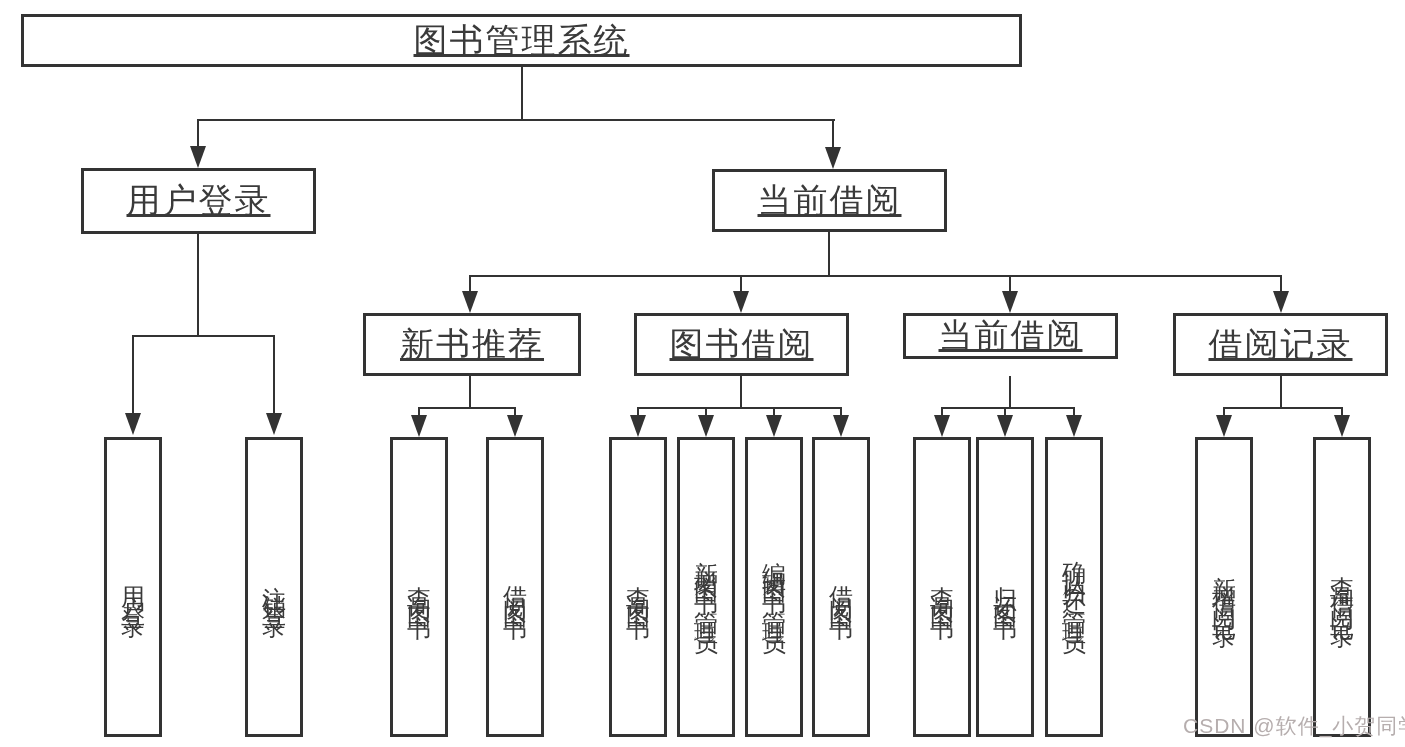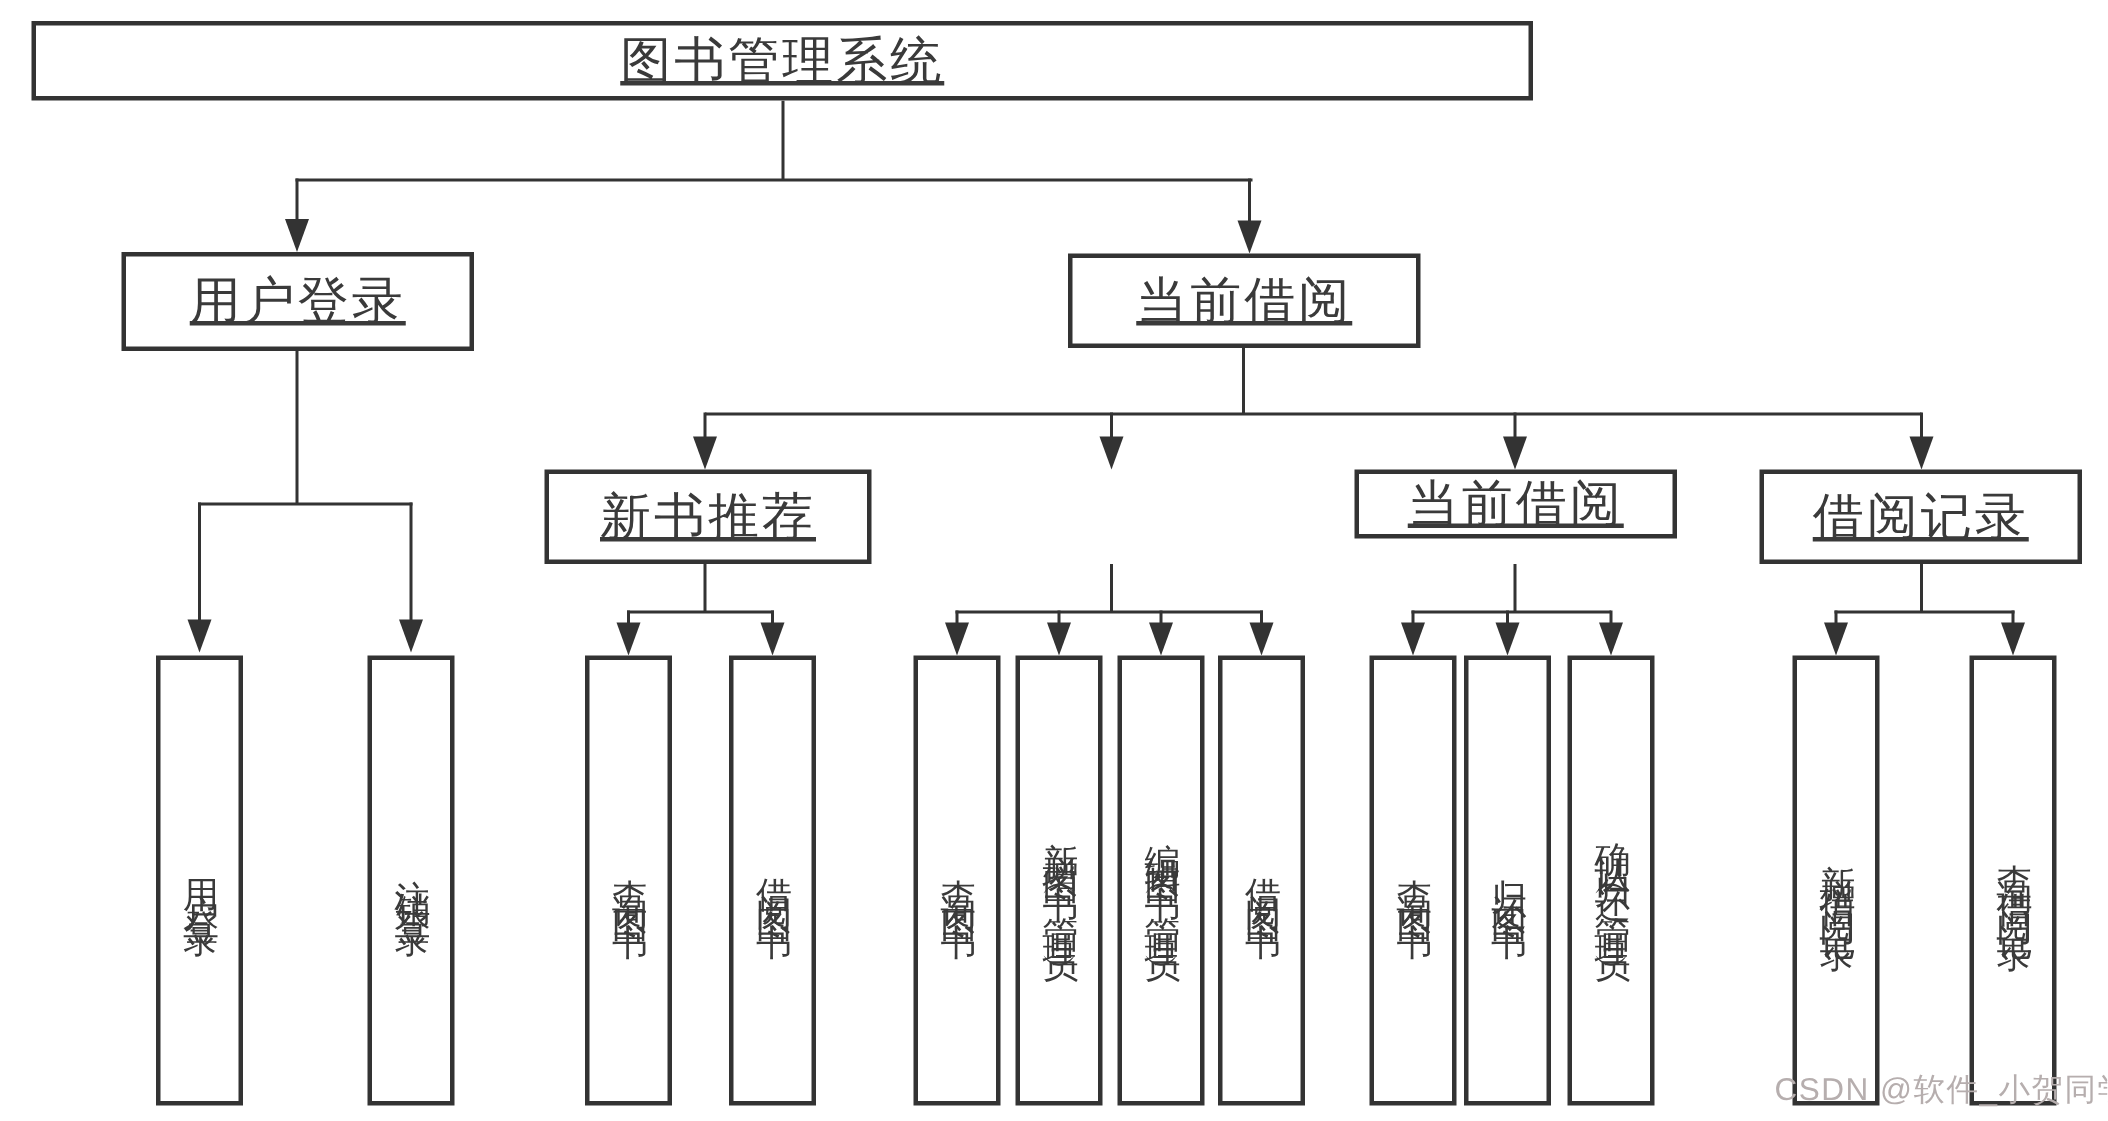--- a/index.html
+++ b/index.html
@@ -112,20 +112,21 @@
   <div class="vline" style="left:469px; top:275px; height:17px;"></div>
   <div class="arrow" style="left:462px; top:291px;"></div>
   <div class="vline" style="left:740px; top:275px; height:17px;"></div>
   <div class="arrow" style="left:733px; top:291px;"></div>
   <div class="vline" style="left:1009px; top:275px; height:17px;"></div>
   <div class="arrow" style="left:1002px; top:291px;"></div>
   <div class="vline" style="left:1280px; top:275px; height:17px;"></div>
   <div class="arrow" style="left:1273px; top:291px;"></div>
 
   <div class="box" style="left:363px; top:313px; width:218px; height:63px;">新书推荐</div>
+  <div class="box" style="left:634px; top:313px; width:215px; height:63px;">图书借阅</div>
   <div class="box" style="left:903px; top:313px; width:215px; height:46px;">当前借阅</div>
   <div class="box" style="left:1173px; top:313px; width:215px; height:63px;">借阅记录</div>
 
   <div class="vline" style="left:469px; top:376px; height:32px;"></div>
   <div class="hline" style="left:418px; top:407px; width:98px;"></div>
   <div class="vline" style="left:418px; top:407px; height:9px;"></div>
   <div class="arrow" style="left:411px; top:415px;"></div>
   <div class="vline" style="left:514px; top:407px; height:9px;"></div>
   <div class="arrow" style="left:507px; top:415px;"></div>
 

